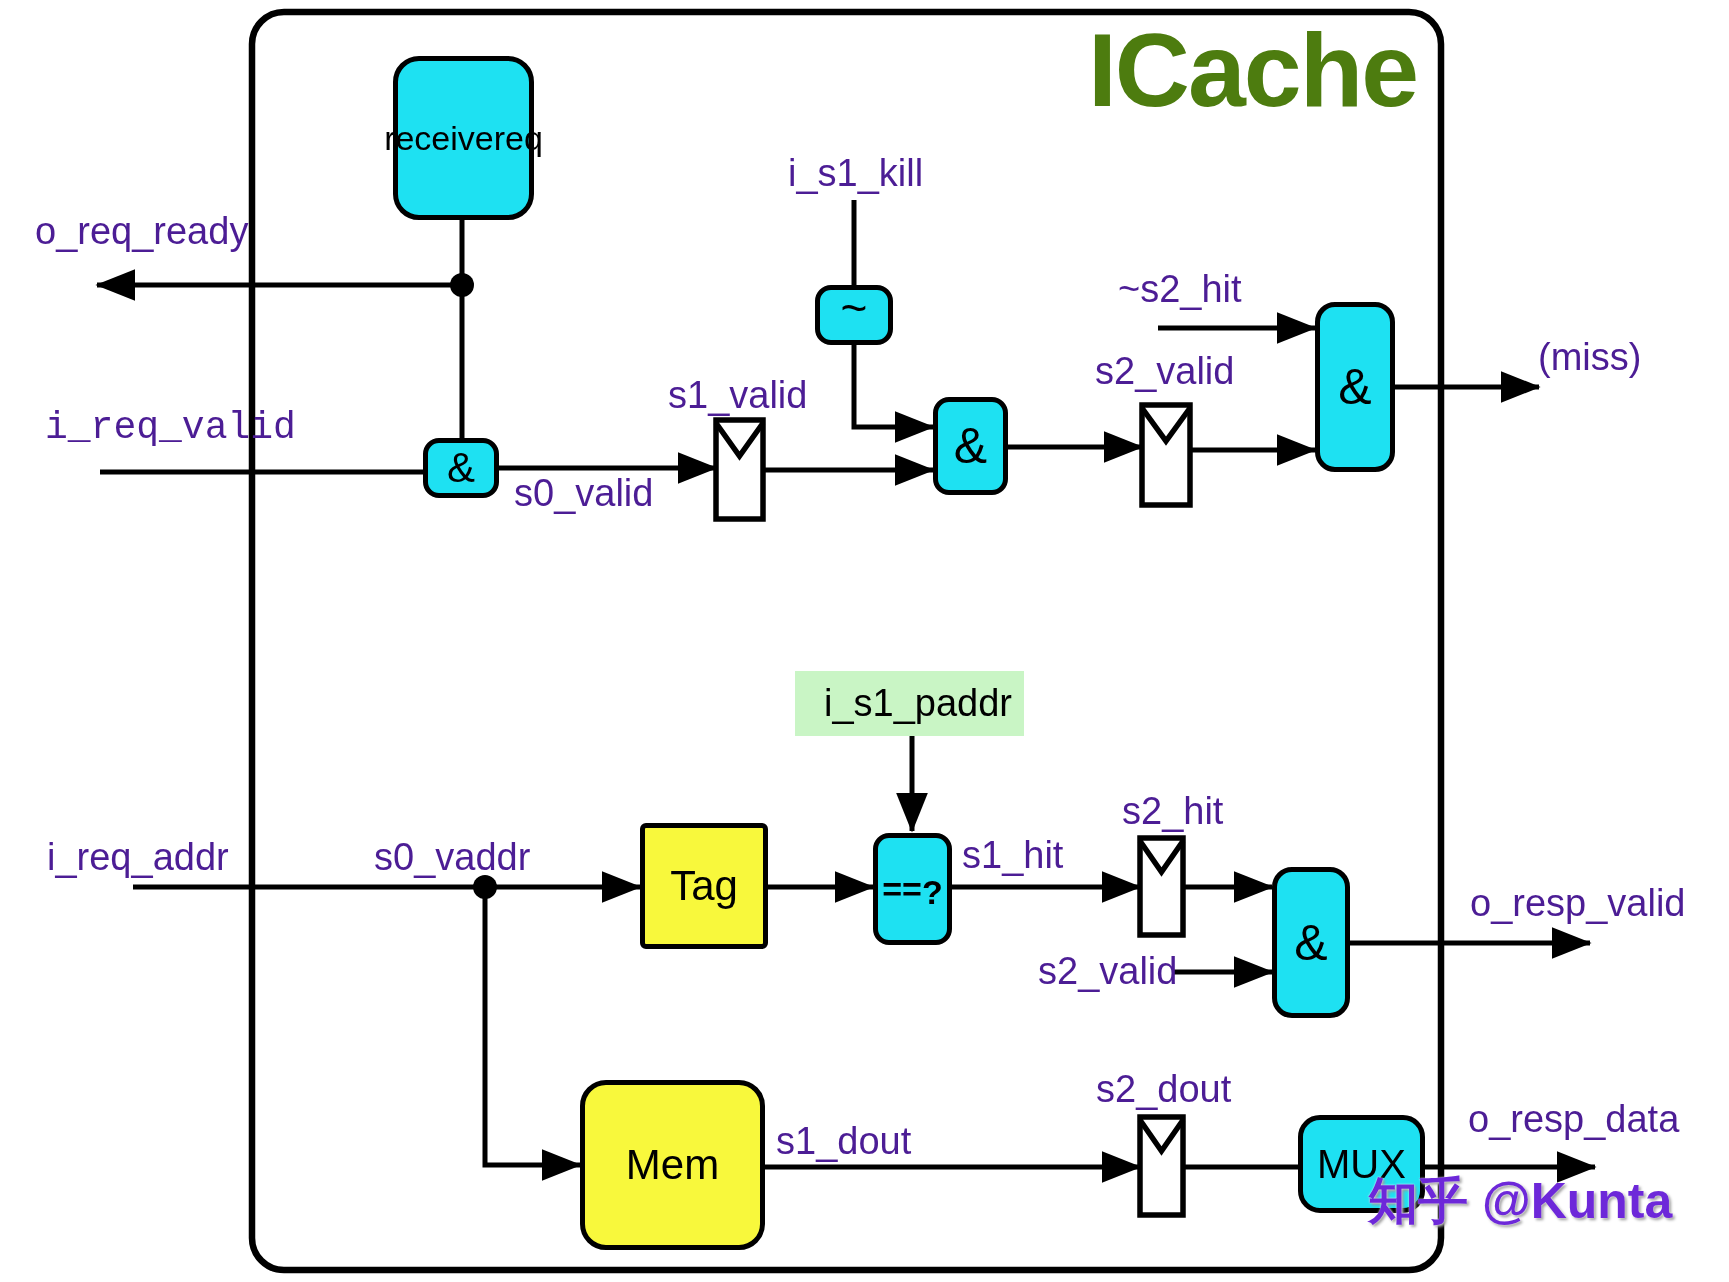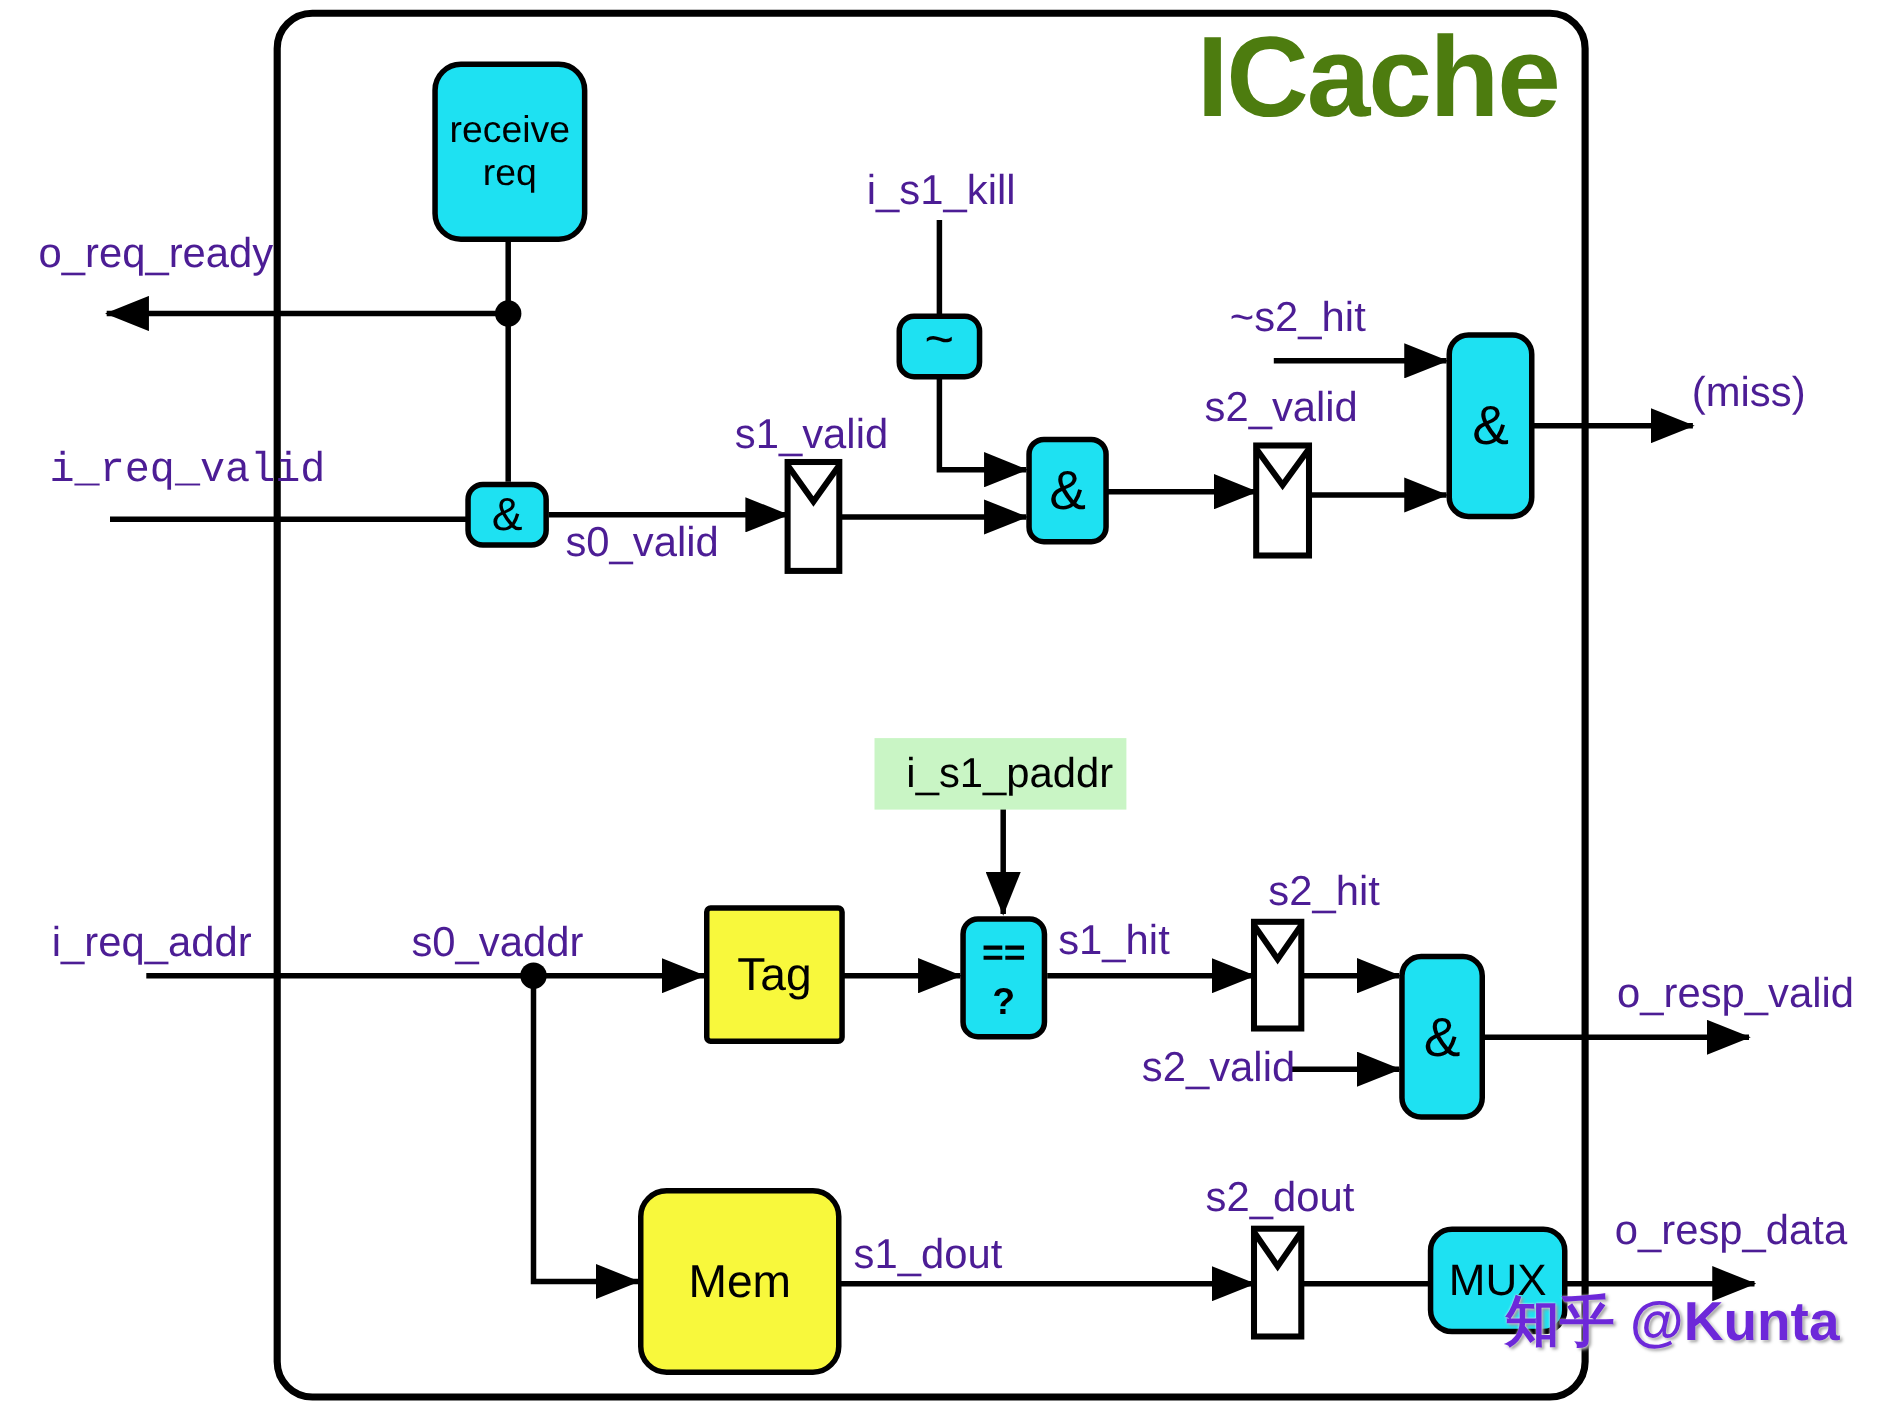--- a/index.html
+++ b/index.html
@@ -6,21 +6,21 @@
   #stage {
     position:relative; width:1729px; height:1282px; background:#fff;
     font-family:"Liberation Sans", sans-serif; overflow:hidden;
   }
   #stage svg { position:absolute; left:0; top:0; }
   .sig {
     position:absolute; font-size:38px; line-height:1.05; color:#4c1d95;
     white-space:nowrap; font-family:"Liberation Sans", sans-serif;
   }
   .blk {
-    position:absolute; display:flex; flex-direction:column;
+    position:absolute; display:flex; flex-direction:row;
     align-items:center; justify-content:center;
     border:5px solid #000; box-sizing:border-box; color:#000;
     font-family:"Liberation Sans", sans-serif; text-align:center;
   }
   .cyan   { background:var(--cyan,#1EE1F2); }
   .yellow { background:var(--yellow,#F8F83C); }
   .greenlbl {
     position:absolute; background:var(--green,#C9F5C5);
     display:flex; align-items:center; justify-content:center;
     font-size:38px; color:#000;
@@ -153,21 +153,21 @@
   <div class="sig" style="left:45px;  top:408px;font-family:Liberation Mono, monospace;">i_req_valid</div>
   <div class="sig" style="left:514px; top:474px;">s0_valid</div>
   <div class="sig" style="left:668px; top:376px;">s1_valid</div>
   <div class="sig" style="left:788px; top:154px;">i_s1_kill</div>
   <div class="sig" style="left:1095px;top:352px;">s2_valid</div>
   <div class="sig" style="left:1118px;top:270px;">~s2_hit</div>
   <div class="sig" style="left:1538px;top:338px;">(miss)</div>
   <div class="sig" style="left:47px;  top:838px;">i_req_addr</div>
   <div class="sig" style="left:374px; top:838px;">s0_vaddr</div>
   <div class="sig" style="left:962px; top:836px;">s1_hit</div>
-  <div class="sig" style="left:1122px;top:792px;margin-left:31px;">s2_hit</div>
+  <div class="sig" style="left:1122px;top:792px;">s2_hit</div>
   <div class="sig" style="left:1038px;top:952px;">s2_valid</div>
   <div class="sig" style="left:1470px;top:884px;">o_resp_valid</div>
   <div class="sig" style="left:776px; top:1122px;">s1_dout</div>
   <div class="sig" style="left:1096px;top:1070px;">s2_dout</div>
   <div class="sig" style="left:1468px;top:1100px;">o_resp_data</div>
 
   <div id="watermark">知乎 @Kunta</div>
 </div>
 
 </body></html>

